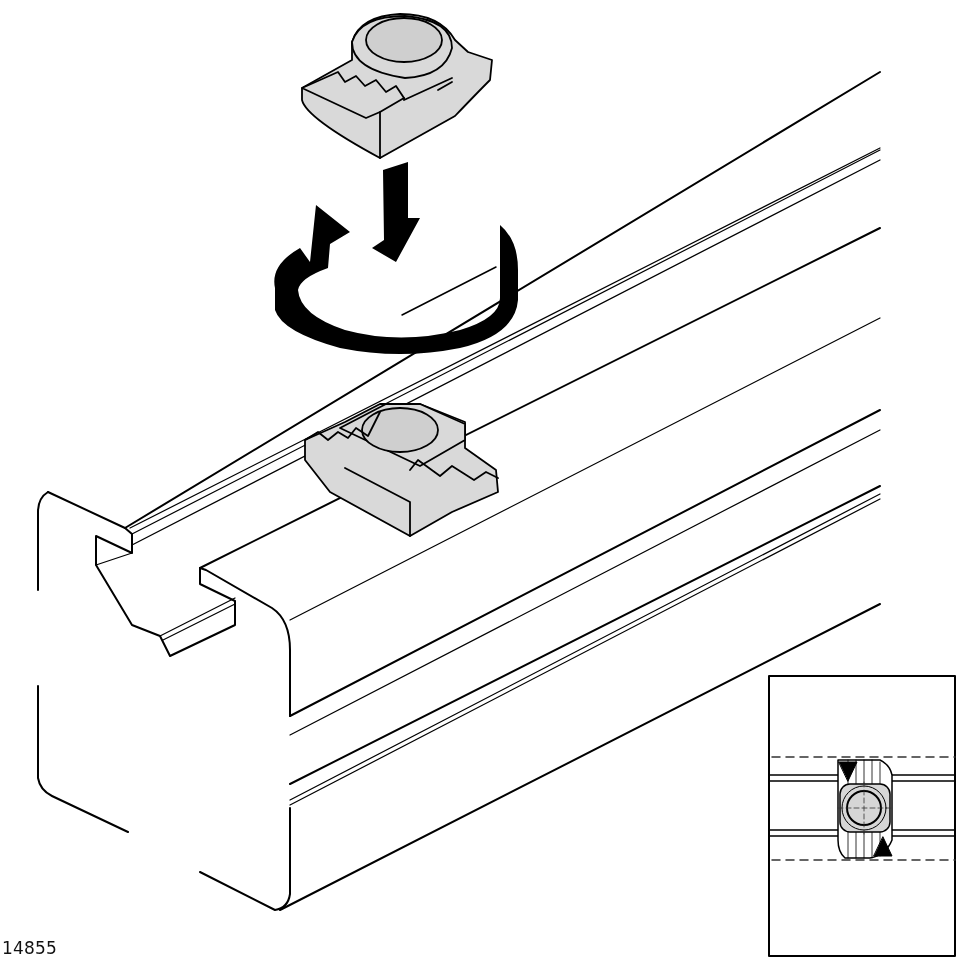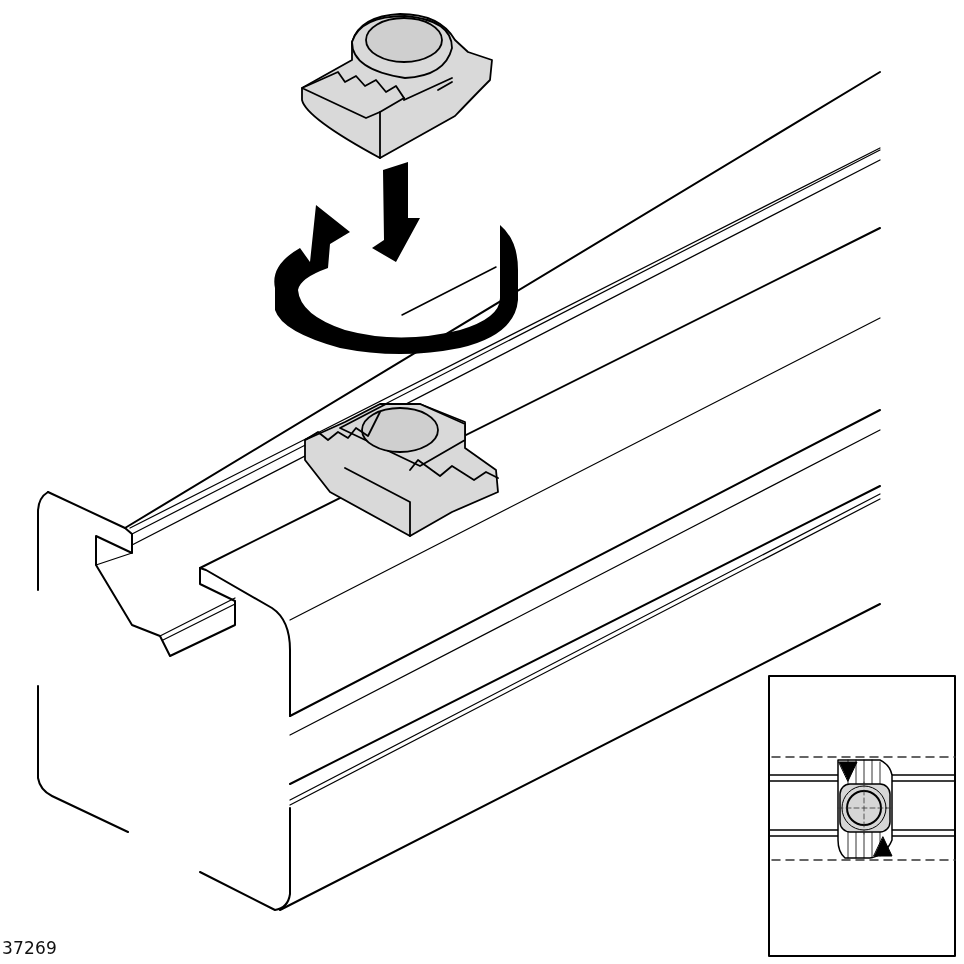--- a/index.html
+++ b/index.html
@@ -77,13 +77,13 @@
     <path d="M848 760 L848 858 M856 760 L856 858 M864 760 L864 858 M872 760 L872 858 M880 762 L880 856" stroke="#000" stroke-width="0.8"></path>
     <rect x="840" y="784" width="50" height="48" rx="10" fill="#d6d6d6" stroke="#000" stroke-width="1.5"></rect>
     <circle cx="864" cy="808" r="22" fill="none" stroke="#000" stroke-width="1"></circle>
     <circle cx="864" cy="808" r="17" fill="#d6d6d6" stroke="#000" stroke-width="2"></circle>
     <path d="M838 808 L892 808 M864 782 L864 834" stroke="#333" stroke-width="0.8" stroke-dasharray="5 3"></path>
     <path d="M839 762 L857 762 L848 781 Z" fill="#000"></path>
     <path d="M874 856 L892 856 L883 837 Z" fill="#000"></path>
   </g>
 </svg>
 
-<div class="ref">37269</div>
+<div class="ref">14855</div>
 
 </body></html>

